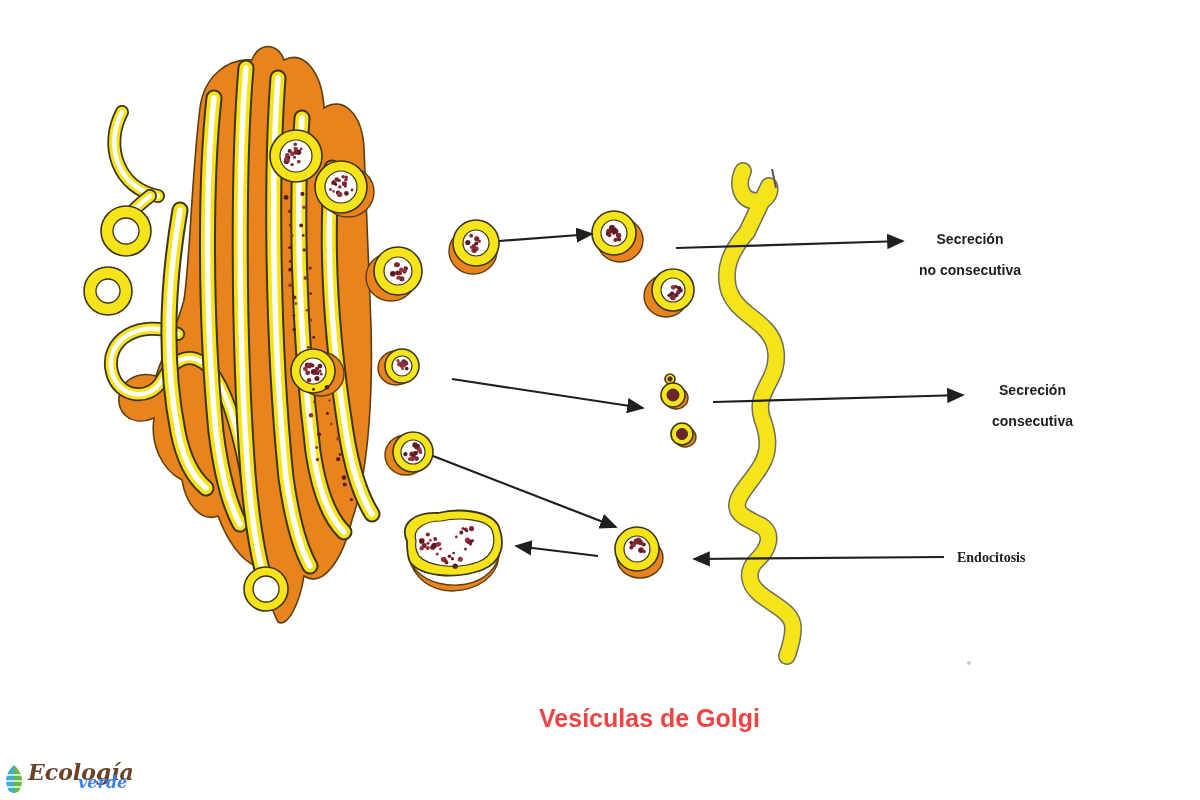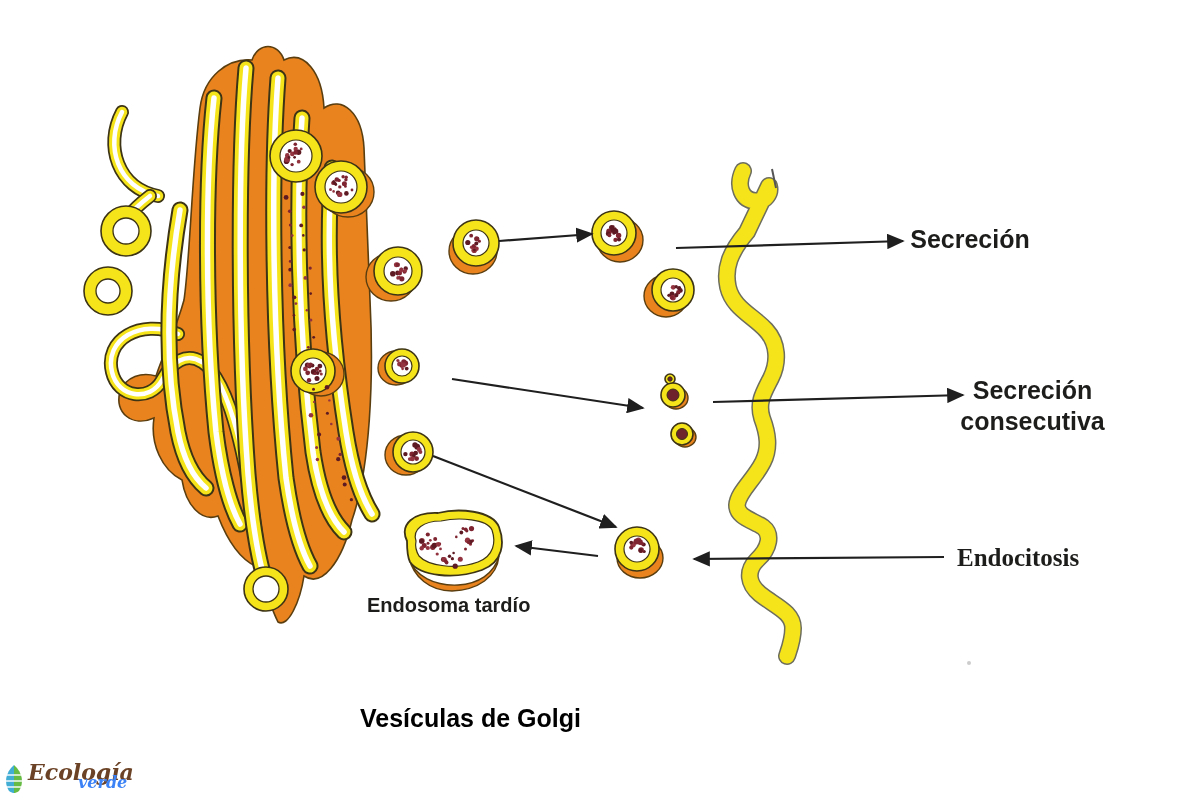--- a/index.html
+++ b/index.html
@@ -21,30 +21,30 @@
   .ves-crescent{fill:#E8831E;stroke:#5a3e10;stroke-width:1.4;}
   .ves-outer{fill:#F6E41B;stroke:#3d3415;stroke-width:1.6;}
   .ves-inner{fill:#ffffff;stroke:#3d3415;stroke-width:1.2;}
   .ves-dark{fill:#6e222c;stroke:#3d3415;stroke-width:1;}
   .mem-edge{fill:none;stroke:#6e6e5e;stroke-width:18;stroke-linecap:round;stroke-linejoin:round;}
   .mem-fill{fill:none;stroke:#F6E41B;stroke-width:15;stroke-linecap:round;stroke-linejoin:round;}
   .arrow{stroke:#1f1f1f;stroke-width:2.2;fill:none;}
   .endo-outer{fill:#F6E41B;stroke:#3d3415;stroke-width:1.8;}
   .endo-inner{fill:#ffffff;stroke:#3d3415;stroke-width:1.2;}
 
-  .lbl{position:absolute;color:#1d1d1b;font-weight:600;font-size:25px;line-height:31px;
+  .lbl{position:absolute;color:#1d1d1b;font-weight:600;font-size:14px;line-height:31px;
        white-space:nowrap;}
   .lbl.two{text-align:center;}
   .lbl-tardio{left:367px;top:590px;font-size:20px;}
   .lbl-temprano{left:532px;top:627px;font-size:20px;}
   .lbl-endocitosis{left:957px;top:542px;font-family:Liberation Serif, serif;}
   .lbl-nocons{left:880px;top:224px;width:180px;}
   .lbl-cons{left:945px;top:375px;width:175px;}
-  .title{position:absolute;left:360px;top:704px;width:400px;text-align:left;
-         color:#000000;font-weight:600;font-size:25px;}
+  .title{position:absolute;left:360px;top:704px;width:400px;text-align:right;
+         color:#ef4444;font-weight:600;font-size:25px;}
 
   .logo{position:absolute;left:2px;top:755px;width:150px;height:45px;}
   .logo svg{position:absolute;left:0;top:8px;}
   .logo .w1{position:absolute;left:26px;top:4px;font-family:"DejaVu Serif",serif;
             font-style:italic;font-weight:bold;font-size:22px;color:#6B4226;}
   .logo .w2{position:absolute;left:76px;top:18px;font-family:"DejaVu Serif",serif;
             font-style:italic;font-weight:bold;font-size:16px;color:#3b82f6;}
 </style>
 </head>
 <body>
@@ -452,30 +452,30 @@
     <line class="arrow" marker-end="url(#ah)" x1="433" y1="456" x2="616" y2="527"></line>
     <line class="arrow" marker-end="url(#ah)" x1="598" y1="556" x2="516" y2="546"></line>
     <line class="arrow" marker-end="url(#ah)" x1="944" y1="557" x2="694" y2="559"></line>
   </g>
 
   <circle cx="969" cy="663" r="2" fill="#999" opacity="0.5"></circle>
 </svg>
 
 <div class="lbl two lbl-nocons">
   <div>Secreción</div>
+  <div>no consecutiva</div>
 </div>
 
 <div class="lbl two lbl-cons">
   <div>Secreción</div>
   <div>consecutiva</div>
 </div>
 
 <div class="lbl lbl-endocitosis">Endocitosis</div>
 
-<div class="lbl lbl-tardio">Endosoma tardío</div>
 
 
 <div class="title">Vesículas de Golgi</div>
 
 <div class="logo">
   <svg width="24" height="32" viewBox="0 0 24 32">
     <path d="M12,2 C3,10 2,20 7,28 C9,29.5 11,30 12,30 Z" fill="#41ADD4"></path>
     <path d="M12,2 C21,10 22,20 17,28 C15,29.5 13,30 12,30 Z" fill="#66BB44"></path>
     <line x1="5" y1="12" x2="19" y2="12" stroke="#ffffff" stroke-width="1.4"></line>
     <line x1="4" y1="18" x2="20" y2="18" stroke="#ffffff" stroke-width="1.4"></line>

